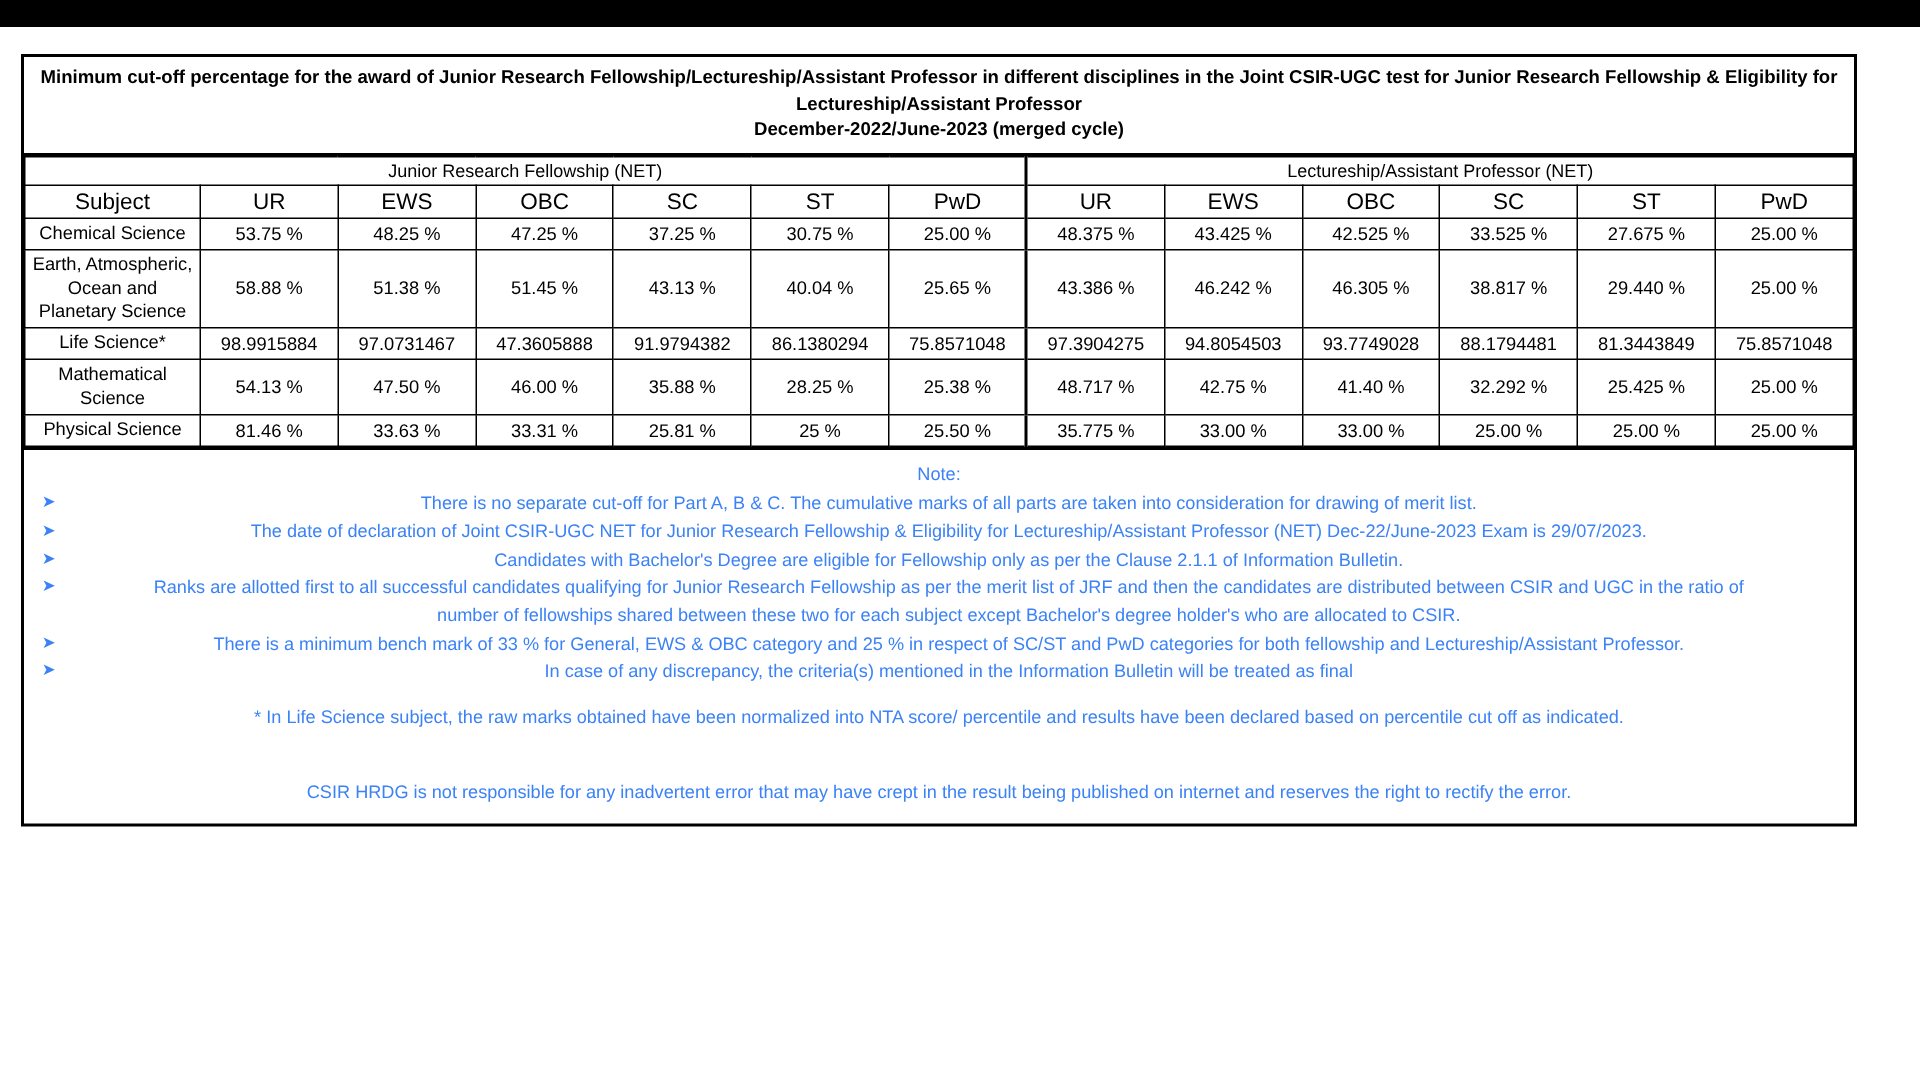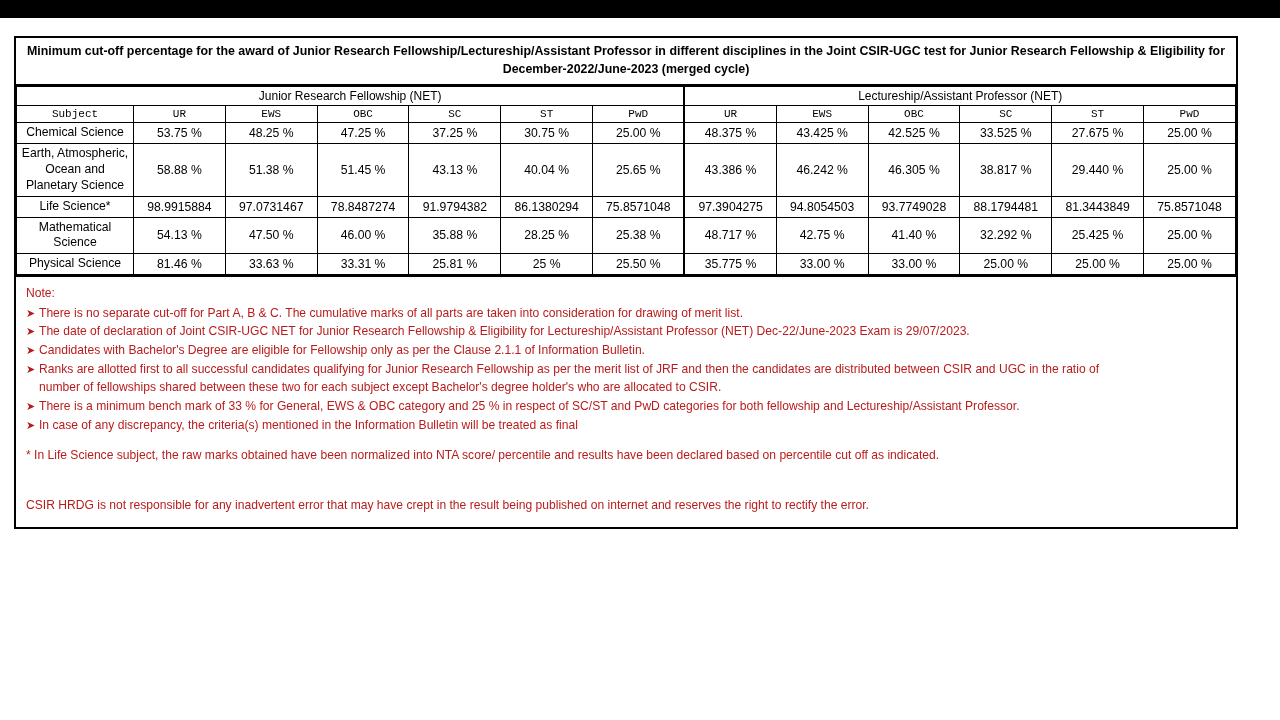--- a/index.html
+++ b/index.html
@@ -61,23 +61,22 @@
     font-weight: normal;
   }
   th.group-head {
     font-weight: bold;
     font-size: 12px;
     padding: 3px 2px;
     border-bottom: 1px solid #000;
   }
   th.col-head {
     font-weight: bold;
-    font-size: 11px;
+    font-size: 15px;
     padding: 3px 2px;
-    font-family: Liberation Mono, monospace;
   }
   th.subject-head {
     text-align: left;
     padding-left: 5px;
   }
   td.subject-cell {
     text-align: left;
     padding-left: 5px;
     padding-right: 2px;
     line-height: 1.30;
@@ -93,21 +92,22 @@
   
   col.c-subject { width: 116px; }
   col.c-val { width: 91px; }
 
   
   .notes {
     border-top: 2px solid #000;
     padding: 8px 10px 12px 10px;
     font-size: 12.1px;
     line-height: 1.46;
-    color: #b91c1c;
+    color: #3b82f6;
+    text-align: center;
   }
   .notes-label {
     margin: 0 0 2px 0;
   }
   .note-row {
     display: flex;
     align-items: flex-start;
     margin: 1px 0;
   }
   .bullet {
@@ -130,20 +130,21 @@
   }
 </style>
 </head>
 <body>
 
 <div class="page">
   <div class="doc">
 
     <div class="title-block">
       <span class="title-line">Minimum cut-off percentage for the award of Junior Research Fellowship/Lectureship/Assistant Professor in different disciplines in the Joint CSIR-UGC test for Junior Research Fellowship &amp; Eligibility for</span>
+      <span class="title-line">Lectureship/Assistant Professor</span>
       <span class="title-line">December-2022/June-2023 (merged cycle)</span>
     </div>
 
     <table class="cutoff">
       <colgroup>
         <col class="c-subject">
         <col class="c-val">
           <col class="c-val">
           <col class="c-val">
           <col class="c-val">
@@ -205,21 +206,21 @@
           <td class="value-cell">46.242 %</td>
           <td class="value-cell">46.305 %</td>
           <td class="value-cell">38.817 %</td>
           <td class="value-cell">29.440 %</td>
           <td class="value-cell">25.00 %</td>
         </tr>
         <tr>
           <td class="subject-cell">Life Science*</td>
           <td class="value-cell">98.9915884</td>
           <td class="value-cell">97.0731467</td>
-          <td class="value-cell">78.8487274</td>
+          <td class="value-cell">47.3605888</td>
           <td class="value-cell">91.9794382</td>
           <td class="value-cell">86.1380294</td>
           <td class="value-cell sep-left">75.8571048</td>
           <td class="value-cell">97.3904275</td>
           <td class="value-cell">94.8054503</td>
           <td class="value-cell">93.7749028</td>
           <td class="value-cell">88.1794481</td>
           <td class="value-cell">81.3443849</td>
           <td class="value-cell">75.8571048</td>
         </tr>

